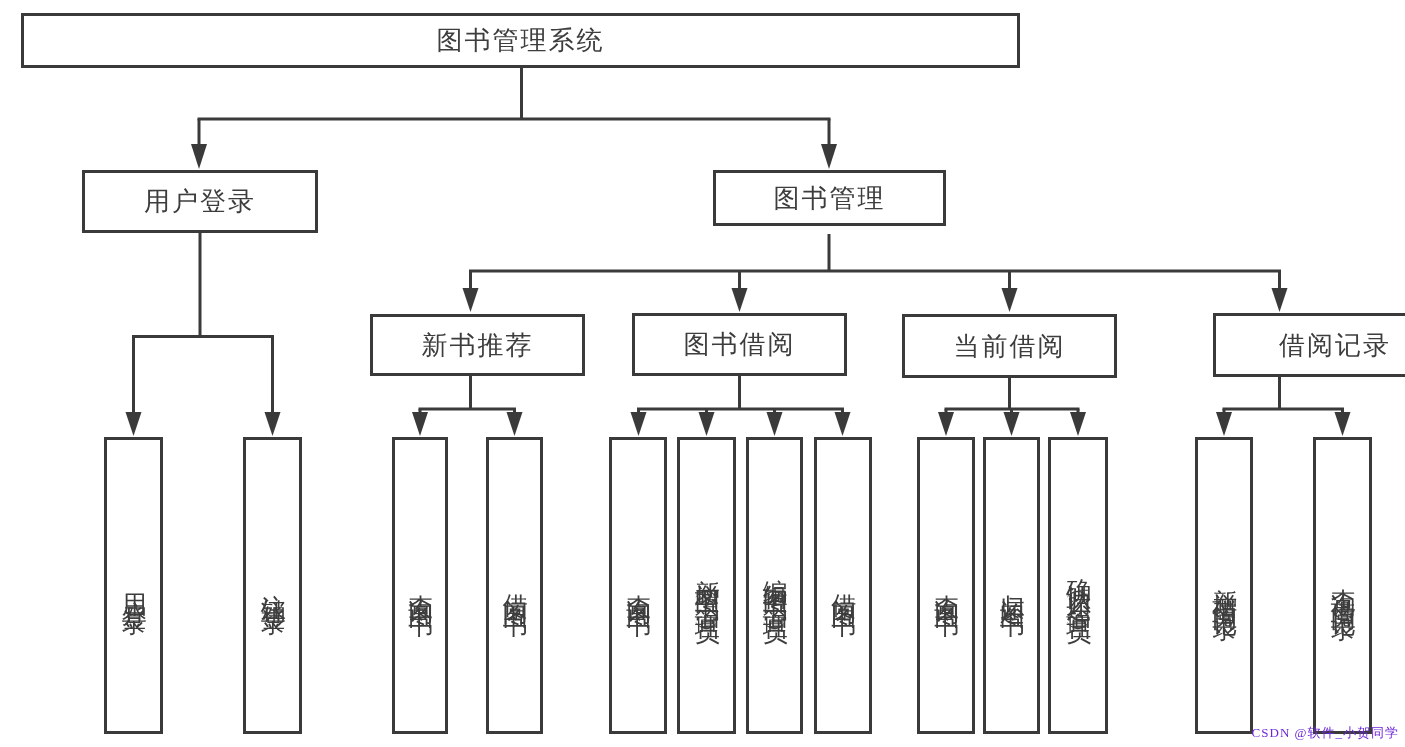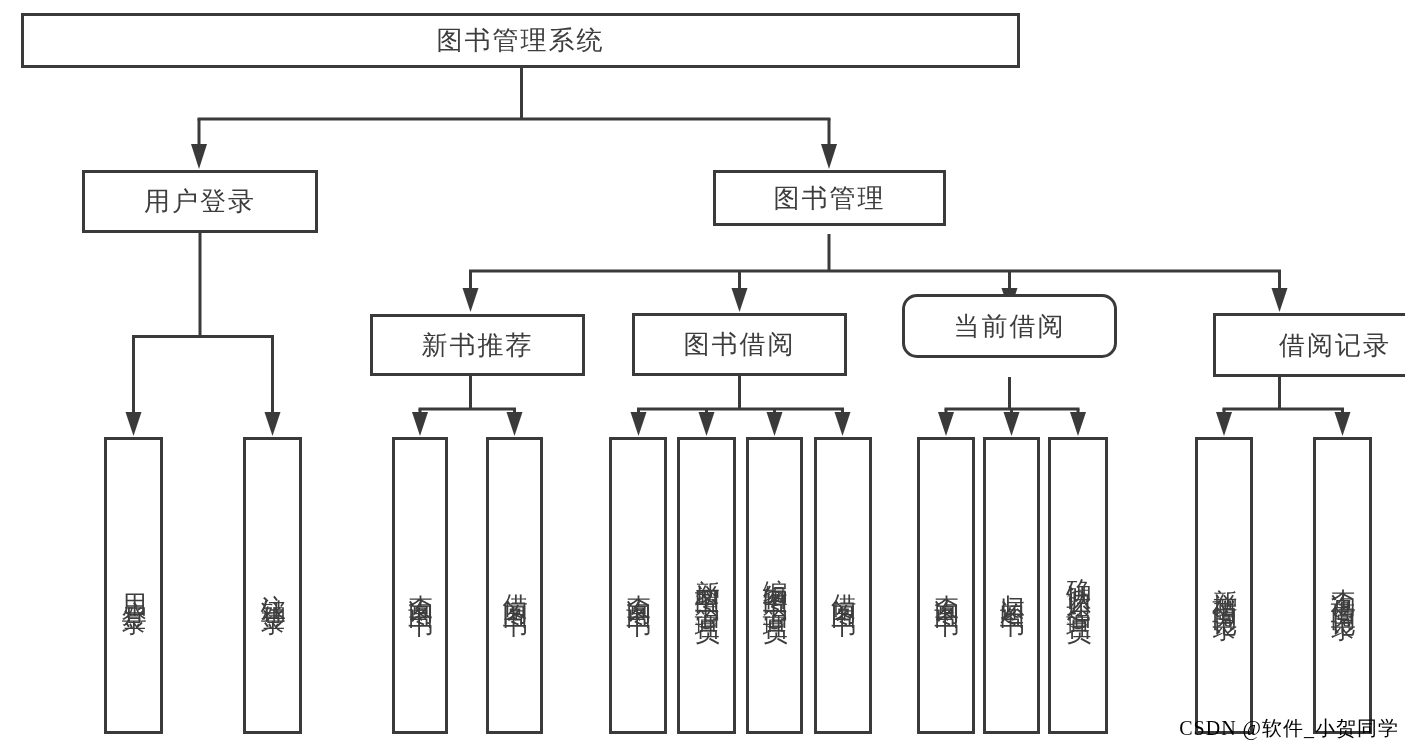--- a/index.html
+++ b/index.html
@@ -37,22 +37,22 @@
     font-size: 25px;
     letter-spacing: 6px;
     line-height: 1.05;
     white-space: nowrap;
     color: #3d3d3d;
   }
   .watermark {
     position: absolute;
     right: 6px;
     bottom: 5px;
-    font-size: 20px;
-    color: #000000;
+    font-size: 13px;
+    color: #6d28d9;
     letter-spacing: 1px;
     white-space: nowrap;
   }
   path.cline { stroke: #3a3a3a; stroke-width: 3; fill: none; }
   polygon.arrow { fill: #3a3a3a; stroke: none; }
 </style>
 </head>
 <body>
 
 <div class="canvas">
@@ -129,21 +129,21 @@
   <div class="node" style="left:713px; top:170px; width:233px; height:56px;">
     <span class="hlabel">图书管理</span>
   </div>
 
   <div class="node" style="left:370px; top:314px; width:215px; height:62px;align-items:center;">
     <span class="hlabel">新书推荐</span>
   </div>
   <div class="node" style="left:632px; top:313px; width:215px; height:63px;">
     <span class="hlabel">图书借阅</span>
   </div>
-  <div class="node" style="left:902px; top:294px; width:215px; height:64px;border-radius:15px;">
+  <div class="node" style="left:902px; top:314px; width:215px; height:64px;">
     <span class="hlabel">当前借阅</span>
   </div>
   <div class="node" style="left:1172px; top:313px; width:244px; height:64px;margin-left:41px;">
     <span class="hlabel">借阅记录</span>
   </div>
 
   <div class="node leaf" style="left:104px; top:437px; width:59px; height:297px;">
     <span class="vtext">用户登录</span>
   </div>
   <div class="node leaf" style="left:243px; top:437px; width:59px; height:297px;">

